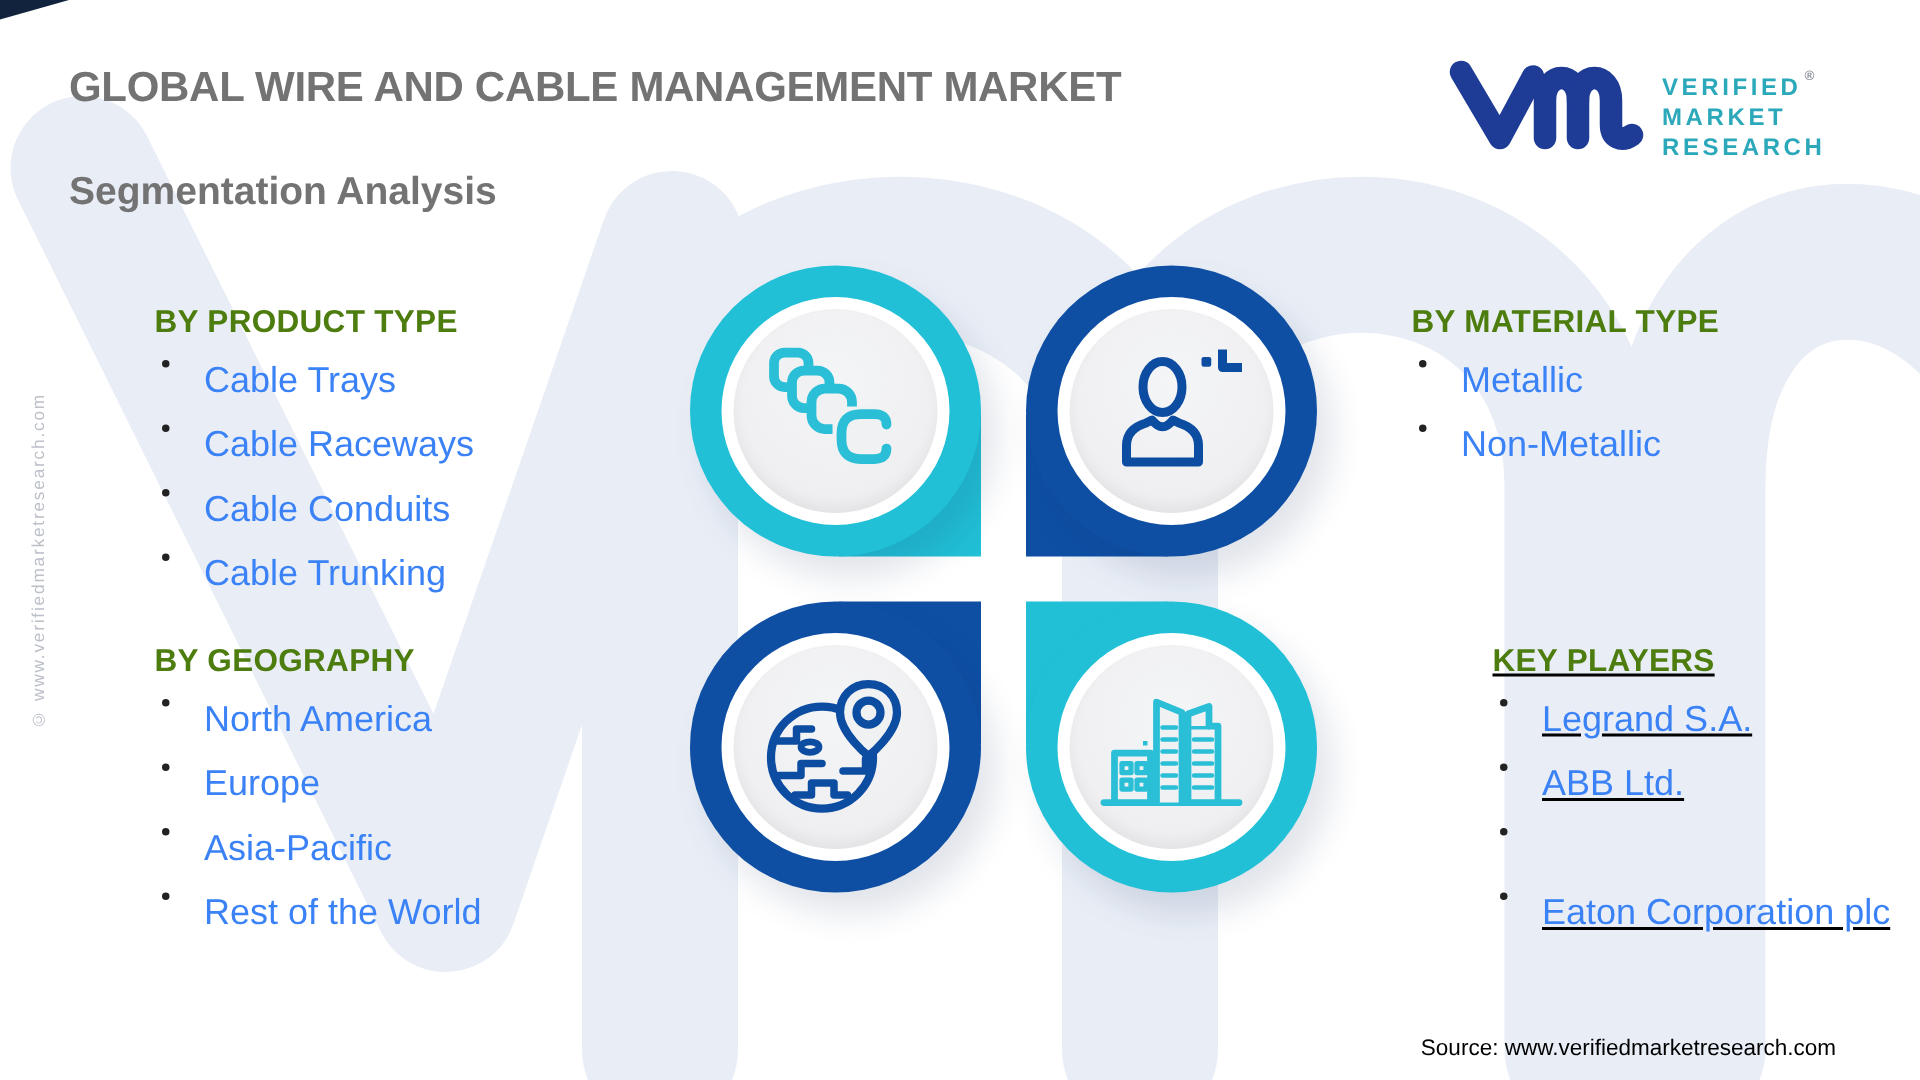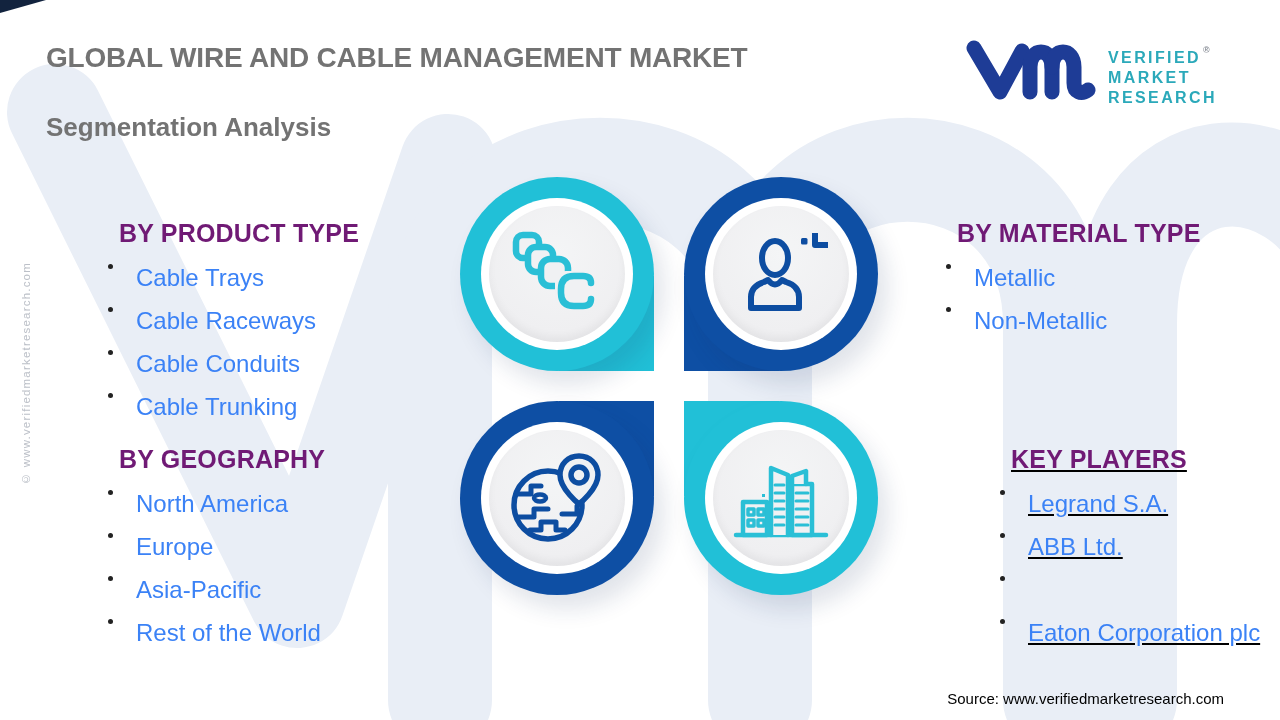--- a/index.html
+++ b/index.html
@@ -21,21 +21,21 @@
   .logo{position:absolute;left:962px;top:34px;width:300px;height:72px;z-index:5;display:flex;}
   .logo-mark{width:136px;height:68px;flex:0 0 auto;}
   .logo-text{margin-left:10px;padding-top:6px;color:#2ba9ba;font-weight:700;
     font-size:16px;letter-spacing:2.4px;line-height:20px;white-space:nowrap;}
   .logo-text .reg{font-size:9px;vertical-align:10px;color:#8a8f98;letter-spacing:0;margin-left:2px;}
   
   .side-copy{position:absolute;left:20px;top:262px;writing-mode:vertical-rl;
     transform:rotate(180deg);font-size:11.5px;letter-spacing:1.2px;color:#bcc0c8;z-index:4;}
   
   .seg{position:absolute;z-index:5;width:330px;}
-  .seg h3{margin:16px;font-size:25px;font-weight:700;color:#701a75;letter-spacing:.2px;}
+  .seg h3{margin:0;font-size:21px;font-weight:700;color:#4d7c0f;letter-spacing:.2px;}
   .seg ul{list-style:none;margin:13px 0 0 0;padding:0;}
   .seg li{height:43px;display:flex;align-items:flex-start;font-size:24px;color:#3b82f6;}
   .seg .dot{width:5px;height:5px;border-radius:50%;background:#222;margin:0 23px 0 5px;flex:0 0 auto;}
   #sec-product{left:103px;top:203px;}
   #sec-geography{left:103px;top:429px;}
   #sec-material{left:941px;top:203px;}
   #sec-players{left:995px;top:429px;text-decoration:underline;}
   
   .quad{position:absolute;width:194px;height:194px;z-index:4;}
   #quad-tl{left:460px;top:177px;}

